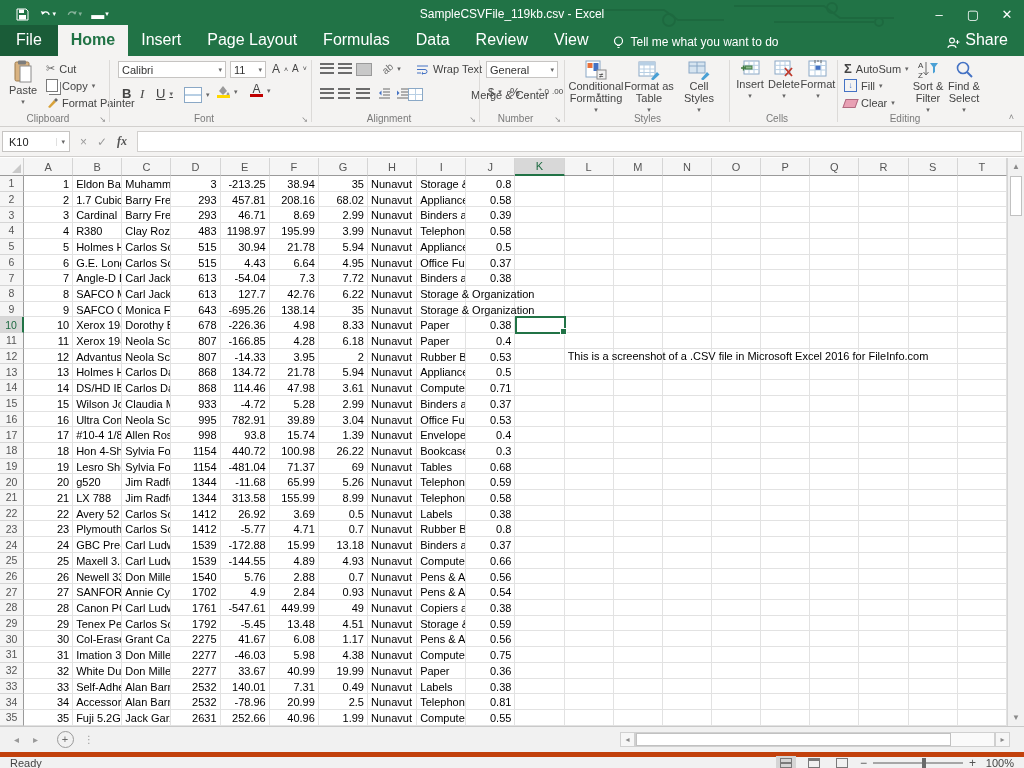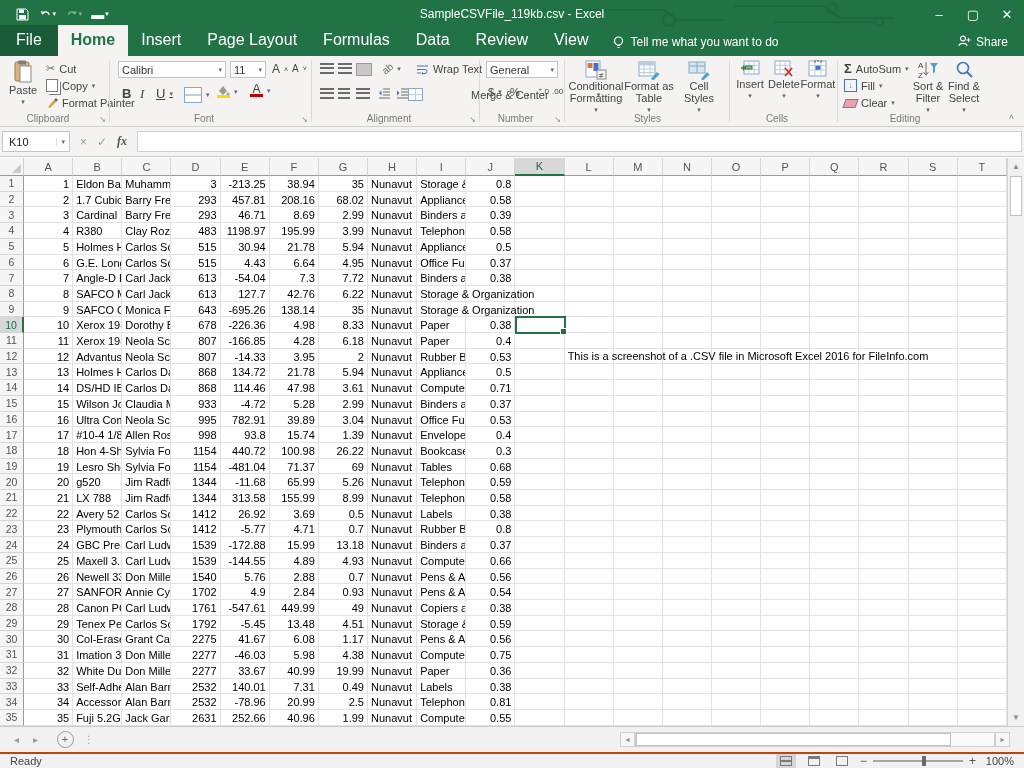--- a/index.html
+++ b/index.html
@@ -17,21 +17,21 @@
   #win-controls{margin-left:auto;display:flex;height:28px;}
   .winbtn{width:34px;height:28px;display:flex;align-items:center;justify-content:center;font-size:13px;color:#fff;}
   #titlebar-art{position:absolute;right:120px;top:0;height:28px;opacity:.18;pointer-events:none;}
 
   
   #menubar{position:absolute;top:28px;left:0;right:0;height:28px;background:#217346;display:flex;align-items:flex-end;color:#fff;}
   .mtab{padding:6px 13px 7px;font-size:16px;cursor:default;}
   .mtab.file{background:#1a5c38;padding:6px 16px 7px;}
   .mtab.active{background:#f4f3f2;color:#217346;font-weight:bold;}
   #tellme{display:flex;align-items:center;gap:6px;padding:0 12px 7px;font-size:12px;}
-  #share{margin-left:auto;display:flex;align-items:flex-start;gap:5px;padding:0 16px 7px;font-size:12px;}
+  #share{margin-left:auto;display:flex;align-items:flex-end;gap:5px;padding:0 16px 7px;font-size:16px;}
 
   
   #ribbon{position:absolute;top:56px;left:0;right:0;height:70px;background:#f4f3f2;border-bottom:1px solid #d2d0ce;}
   .rgroup{position:absolute;top:0;bottom:0;}
   .rgroup .glabel{position:absolute;bottom:2px;left:0;right:14px;text-align:center;font-size:10px;color:#7a7a7a;}
   .rgroup .launcher{position:absolute;bottom:2px;right:4px;font-size:8px;color:#8a8a8a;}
   .gsep{position:absolute;top:4px;bottom:4px;width:1px;background:#dcdad8;}
   .rbig{position:absolute;display:flex;flex-direction:column;align-items:center;font-size:11px;color:#444;text-align:center;line-height:12px;cursor:default;}
   .rsm{position:absolute;display:flex;align-items:center;gap:4px;font-size:11px;color:#444;white-space:nowrap;cursor:default;}
   .arr{font-size:7px;color:#666;}
@@ -88,21 +88,21 @@
   #sheettab{background:#fff;border-left:1px solid #cfcfcf;border-right:1px solid #cfcfcf;border-bottom:2px solid #217346;display:flex;align-items:center;padding:0 14px;color:#217346;font-weight:bold;font-size:12px;box-sizing:border-box;}
   #addsheet{width:26px;display:flex;align-items:center;justify-content:center;color:#6a6a6a;}
   #addsheet .circle{width:15px;height:15px;border:1px solid #9a9a9a;border-radius:50%;display:flex;align-items:center;justify-content:center;font-size:11px;line-height:1;color:#6a6a6a;}
   #splitter{display:flex;align-items:center;color:#9a9a9a;padding:0 6px;font-size:10px;letter-spacing:1px;}
   #hscroll{position:absolute;left:620px;right:14px;top:4px;height:17px;background:#f1f1f1;display:flex;align-items:center;}
   .harrow{width:15px;height:15px;border:1px solid #d0d0d0;background:#f6f6f6;display:flex;align-items:center;justify-content:center;font-size:8px;color:#8a8a8a;box-sizing:border-box;}
   #htrack{flex:1;height:15px;border:1px solid #d0d0d0;background:#fafafa;position:relative;box-sizing:border-box;}
   #hthumb{position:absolute;top:0;bottom:0;left:0;width:88%;background:#fff;border:1px solid #c1c1c1;box-sizing:border-box;}
 
   
-  #statusbar{position:absolute;top:752px;left:0;right:0;height:16px;background:#f1f1f1;border-top:2px solid #c2410c;display:flex;align-items:center;font-size:11px;color:#444;box-sizing:border-box;}
+  #statusbar{position:absolute;top:752px;left:0;right:0;height:16px;background:#f1f1f1;border-top:5px solid #c2410c;display:flex;align-items:center;font-size:11px;color:#444;box-sizing:border-box;}
   #status-ready{padding-left:10px;}
   #status-right{margin-left:auto;display:flex;align-items:center;gap:8px;padding-right:10px;}
   .viewbtn{width:20px;height:14px;display:flex;align-items:center;justify-content:center;}
   .viewbtn.active{background:#d5d5d5;}
   .vic{width:12px;height:10px;border:1px solid #7a7a7a;box-sizing:border-box;}
   .vic.grid{background:linear-gradient(to right,transparent 46%,#7a7a7a 46%,#7a7a7a 54%,transparent 54%),linear-gradient(to bottom,transparent 42%,#7a7a7a 42%,#7a7a7a 58%,transparent 58%);}
   .vic.pagelayout{background:linear-gradient(to bottom,#7a7a7a 0 2px,transparent 2px);}
   .vic.pagebreak{background:linear-gradient(to right,transparent 46%,#7a7a7a 46%,#7a7a7a 54%,transparent 54%);}
   #zoomctrl{display:flex;align-items:center;gap:6px;}
   #zoomtrack{width:90px;height:2px;background:#a6a6a6;position:relative;}

